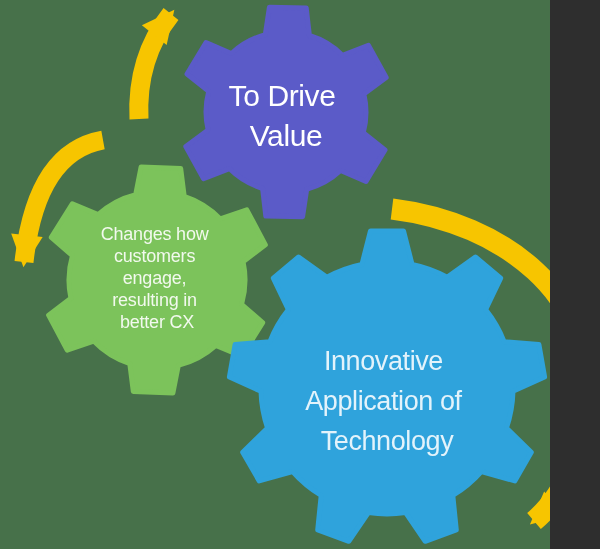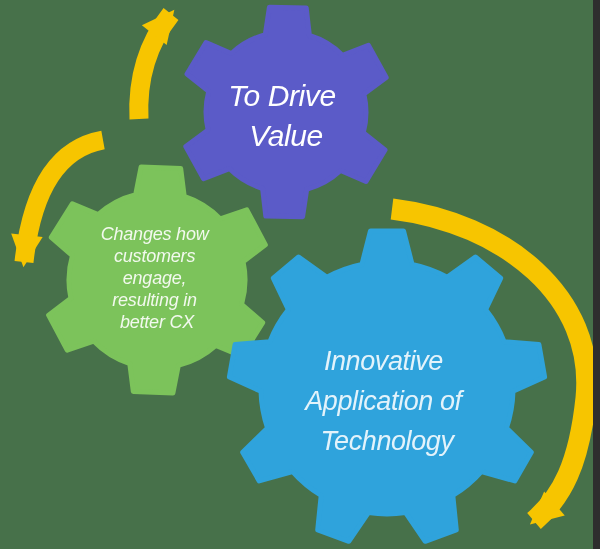--- a/index.html
+++ b/index.html
@@ -1,22 +1,21 @@
 <!DOCTYPE html>
 <html><head>
 <meta charset="utf-8">
 <style>
   html, body { margin: 0; padding: 0; background: #2e2e2e; }
   .canvas {
     position: relative;
-    width: 593px;
+    width: 550px;
     height: 549px;
     overflow: hidden;
     font-family: "Liberation Sans", sans-serif;
-    font-style: italic;
   }
   svg { display: block; }
   text {
     text-anchor: middle;
     font-family: "Liberation Sans", sans-serif;
   }
   .t-purple { font-size: 30px; letter-spacing: -0.4px; }
   .t-green  { font-size: 18px; letter-spacing: -0.2px; }
   .t-blue   { font-size: 27px; letter-spacing: -0.4px; }
   .arrow { fill: none; }

